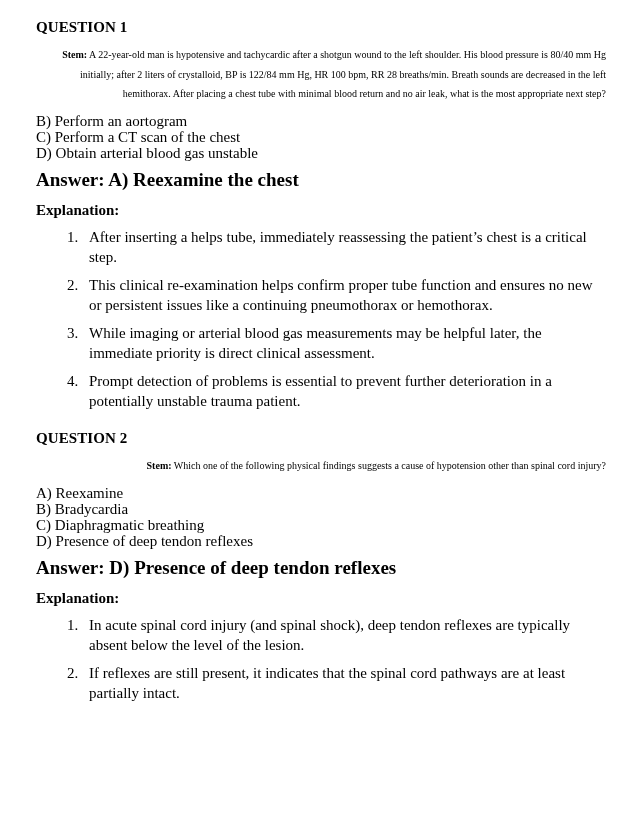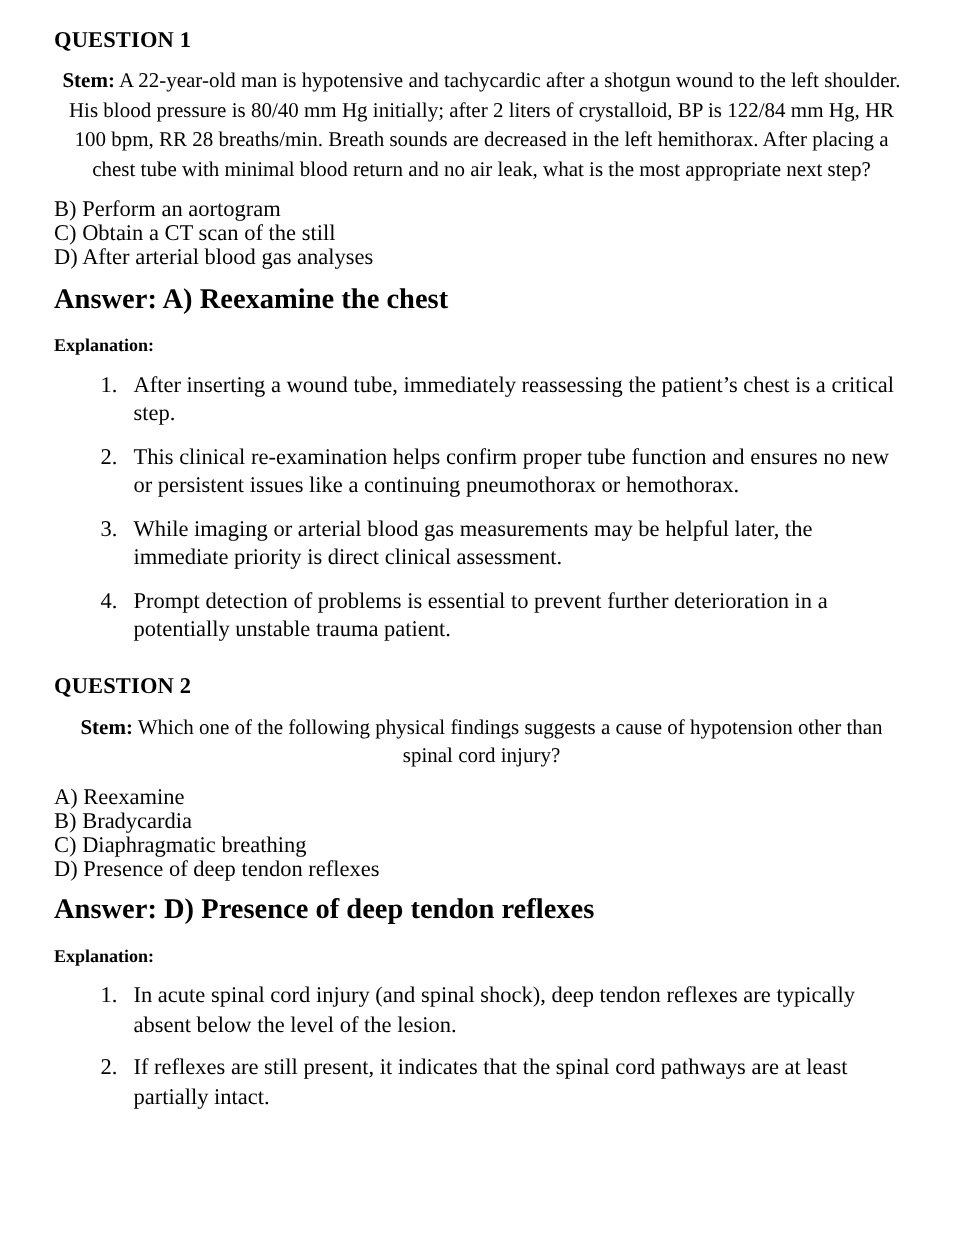--- a/index.html
+++ b/index.html
@@ -22,45 +22,45 @@
     padding: 18px 36px 0 36px;
   }
   .q-heading {
     font-size: 15px;
     font-weight: bold;
     line-height: 18px;
     margin: 0 0 9px 0;
     letter-spacing: 0.1px;
   }
   .para {
-    font-size: 14px;
+    font-size: 10px;
     line-height: 19.5px;
     margin: 0 0 9px 0;
-    text-align: center;
+    text-align: right;
   }
   .para .lead {
     font-weight: bold;
   }
   .options {
     font-size: 15px;
     line-height: 16.2px;
     margin: 0 0 9px 0;
   }
   .options .opt {
     display: block;
     white-space: nowrap;
   }
   .answer {
     font-size: 19px;
     font-weight: bold;
     line-height: 19px;
     margin: 0 0 9px 0;
   }
   .expl-heading {
-    font-size: 12px;
+    font-size: 15px;
     font-weight: bold;
     line-height: 19px;
     margin: 12px 0 8px 0;
   }
   ol.expl-list {
     margin: 0 0 10px 0;
     padding: 0 0 0 46px;
     font-size: 15px;
     line-height: 19.5px;
   }
@@ -81,30 +81,30 @@
 <div class="page">
 
   <div>
 
     <h1 class="q-heading">QUESTION 1</h1>
 
     <p class="para"><span class="lead">Stem:</span><span> A 22-year-old man is hypotensive and tachycardic after a shotgun wound to the left shoulder. His blood pressure is 80/40 mm Hg initially; after 2 liters of crystalloid, BP is 122/84 mm Hg, HR 100 bpm, RR 28 breaths/min. Breath sounds are decreased in the left hemithorax. After placing a chest tube with minimal blood return and no air leak, what is the most appropriate next step?</span></p>
 
     <div class="options">
       <span class="opt">B) Perform an aortogram</span>
-      <span class="opt">C) Obtain a CT scan of the still</span>
-      <span class="opt">D) After arterial blood gas analyses</span>
+      <span class="opt">C) Perform a CT scan of the chest</span>
+      <span class="opt">D) Obtain arterial blood gas unstable</span>
     </div>
 
     <p class="answer">Answer: A) Reexamine the chest</p>
 
     <p class="expl-heading">Explanation:</p>
 
     <ol class="expl-list">
-      <li>After inserting a wound tube, immediately reassessing the patient’s chest is a critical step.</li>
+      <li>After inserting a helps tube, immediately reassessing the patient’s chest is a critical step.</li>
       <li>This clinical re-examination helps confirm proper tube function and ensures no new or persistent issues like a continuing pneumothorax or hemothorax.</li>
       <li>While imaging or arterial blood gas measurements may be helpful later, the immediate priority is direct clinical assessment.</li>
       <li>Prompt detection of problems is essential to prevent further deterioration in a potentially unstable trauma patient.</li>
     </ol>
   </div>
 
   <div class="block-gap-q2"></div>
 
   <div>
 

